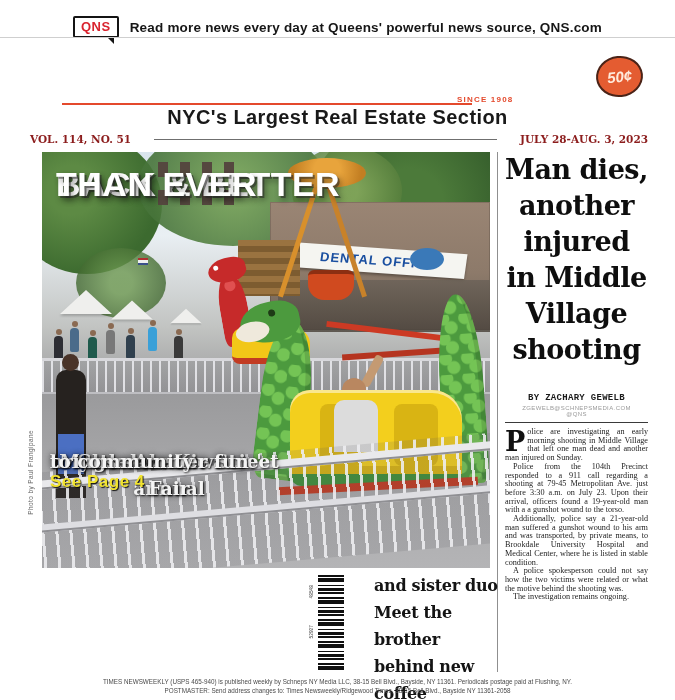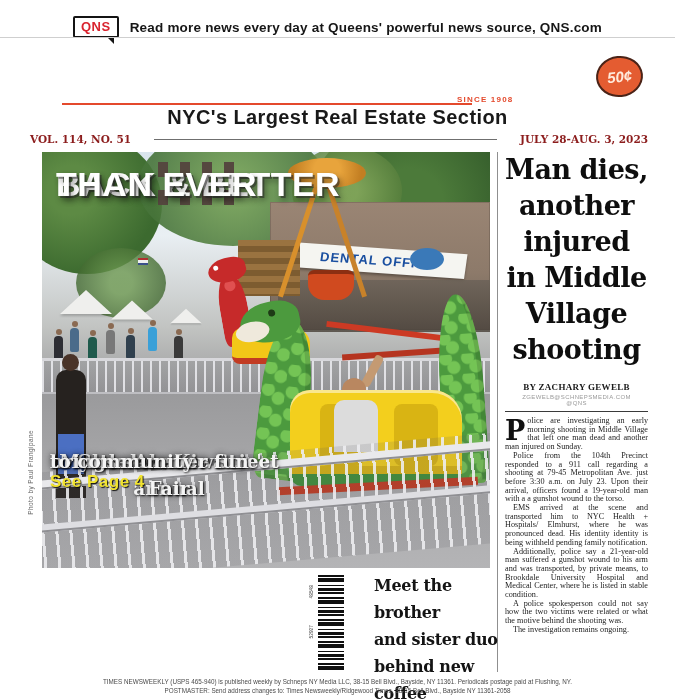--- a/index.html
+++ b/index.html
@@ -169,21 +169,21 @@
     color:#f4f4f4; text-shadow:1px 1px 2px rgba(0,0,0,.85), 0 0 6px rgba(0,0,0,.4); }
   .see-page { margin-top:20px; font-family:"Liberation Sans", sans-serif; font-weight:bold;
     font-size:17px; color:#f2e42f; letter-spacing:.5px;
     text-shadow:1px 1px 1px rgba(0,0,0,.9); }
 
   
   .col-divider { position:absolute; left:497px; top:152px; width:1px; height:520px; background:#8f8f8f; }
   .article { position:absolute; left:505px; top:152px; width:143px; }
   .article-headline { font-family:"DejaVu Serif", serif; font-weight:bold; font-size:27px;
     line-height:36px; text-align:center; color:#0e0e0e; letter-spacing:-.5px; }
-  .byline { margin-top:14px; text-align:center; font-family:Liberation Serif, serif;
+  .byline { margin-top:25px; text-align:center; font-family:Liberation Mono, monospace;
     font-weight:bold; font-size:9px; letter-spacing:.3px; color:#1a1a1a; }
   .byline-email { text-align:center; font-family:"Liberation Sans", sans-serif;
     font-size:6px; color:#9a9a9a; letter-spacing:.4px; margin-top:2px; }
   .byline-social { text-align:center; font-family:"Liberation Sans", sans-serif;
     font-size:6px; color:#9a9a9a; letter-spacing:.4px; }
   .byline-rule { margin:5px 0 5px; border-top:1px solid #3a3a3a; }
   .body-text p { font-size:8.2px; line-height:8.7px; text-align:justify; color:#1c1c1c;
     text-indent:8px; }
   .body-text p.first { text-indent:0; }
   .dropcap { float:left; font-family:"DejaVu Serif", serif; font-weight:bold; font-size:27px;
@@ -300,33 +300,32 @@
 
   <div class="article">
     <div class="article-headline">Man dies, another injured in Middle Village shooting</div>
     <div class="byline">BY ZACHARY GEWELB</div>
     <div class="byline-email">ZGEWELB@SCHNEPSMEDIA.COM</div>
     <div class="byline-social">@QNS</div>
     <div class="byline-rule"></div>
     <div class="body-text">
       <p class="first"><span class="dropcap">P</span><span>olice are investigating an early morning shooting in Middle Village that left one man dead and another man injured on Sunday.</span></p>
       <p>Police from the 104th Precinct responded to a 911 call regarding a shooting at 79-45 Metropolitan Ave. just before 3:30 a.m. on July 23. Upon their arrival, officers found a 19-year-old man with a a gunshot wound to the torso.</p>
-      <p>EMS arrived at the scene and transported him to NYC Health + Hospitals/ Elmhurst, where he was pronounced dead. His identity identity is being withheld pending family notification.</p>
       <p>Additionally, police say a 21-year-old man suffered a gunshot wound to his arm and was transported, by private means, to Brookdale University Hospital and Medical Center, where he is listed in stable condition.</p>
       <p>A police spokesperson could not say how the two victims were related or what the motive behind the shooting was.</p>
       <p>The investigation remains ongoing.</p>
     </div>
   </div>
 
   <div class="barcode"></div>
   <div class="barcode-num bn1">48548</div>
   <div class="barcode-num bn2">52927</div>
   <div class="teaser">
+    <div class="teaser-line">and sister duo</div>
     <div class="teaser-line">Meet the brother</div>
-    <div class="teaser-line">and sister duo</div>
     <div class="teaser-line">behind new coffee</div>
 
   </div>
 
   <div class="footer">
     <div>TIMES NEWSWEEKLY (USPS 465-940) is published weekly by Schneps NY Media LLC, 38-15 Bell Blvd., Bayside, NY 11361. Periodicals postage paid at Flushing, NY.</div>
     <div>POSTMASTER: Send address changes to: Times Newsweekly/Ridgewood Times, 38-15 Bell Blvd., Bayside NY 11361-2058</div>
   </div>
 
 </div>

